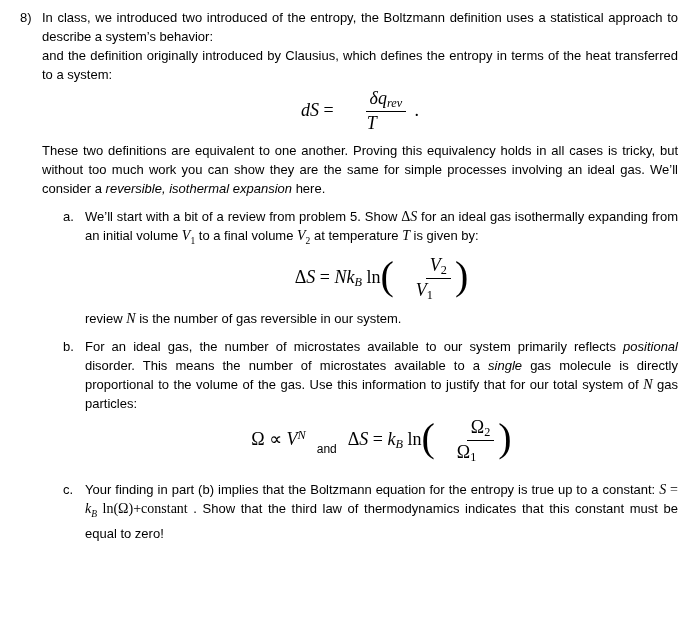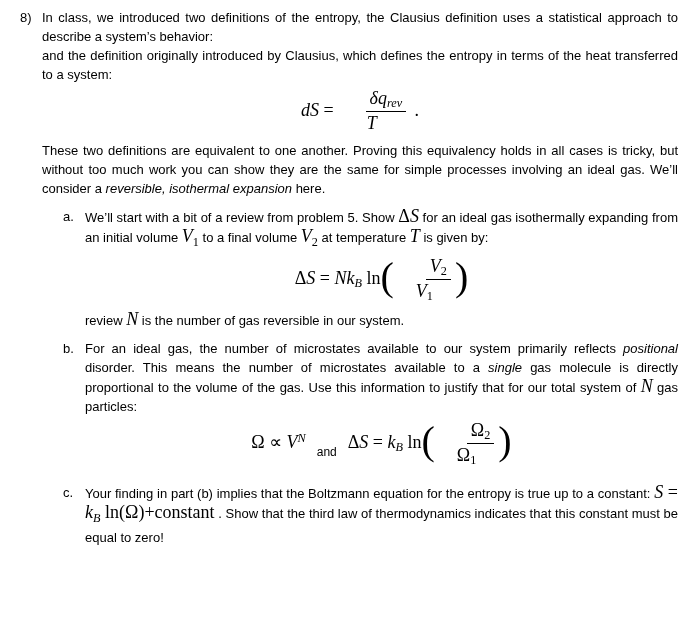--- a/index.html
+++ b/index.html
@@ -9,21 +9,21 @@
     font-family: "Liberation Sans", sans-serif;
     font-size: 13px; line-height: 19px; color: #000000;
   }
   .page { padding: 8px 21px 0 20px; }
   .prob { display: flex; }
   .prob-num { width: 22px; flex-shrink: 0; }
   .prob-body { flex: 1; min-width: 0; }
   p.just { text-align: justify; }
   .eq-line { text-align: center; margin: 5px 0 7px; line-height: 1.15; }
   .math { font-family: "Liberation Serif", serif; font-size: 18px; }
-  .imath { font-family: "Liberation Serif", serif; font-size: 18px; }
+  .imath { font-family: "Liberation Serif", serif; font-size: 14px; }
   .it { font-style: italic; }
   .rm { font-style: normal; }
   .sub { font-size: 68%; vertical-align: -20%; }
   .sup { font-size: 68%; vertical-align: 42%; }
   .frac { display: inline-block; vertical-align: middle; text-align: center; margin: 0 4px; }
   .frac-num { display: block; border-bottom: 1px solid #000; padding: 0 4px 1px; line-height: 1.1; margin-left: 28px; }
   .frac-den { display: block; padding: 2px 4px 0; line-height: 1.1; }
   .bigp { font-size: 40px; font-weight: 300; vertical-align: middle; line-height: 0; position: relative; top: -3px; }
   .part { display: flex; margin-left: 21px; margin-top: 9px; }
   .part-label { width: 22px; flex-shrink: 0; }
@@ -33,21 +33,21 @@
   .em { font-style: italic; }
 </style>
 </head>
 <body>
 
 <div class="page">
   <div class="prob">
     <div class="prob-num">8)</div>
     <div class="prob-body">
 
-      <p class="just"><span>In class, we introduced two definitions of the entropy, the Clausius definition uses a statistical approach to describe a system’s behavior:</span></p>
+      <p class="just"><span>In class, we introduced two introduced of the entropy, the Boltzmann definition uses a statistical approach to describe a system’s behavior:</span></p>
 
 
       <p class="just"><span>and the definition originally introduced by Clausius, which defines the entropy in terms of the heat transferred to a system:</span></p>
 
       <div class="eq-line">
         <span class="math"><span class="it">dS</span> <span class="rm">=</span><span class="frac"><span class="frac-num"><span class="it">δq</span><span class="sub it">rev</span></span><span class="frac-den"><span class="it">T</span></span></span> <span class="rm">.</span></span>
       </div>
 
       <p class="just"><span>These two definitions are equivalent to one another. Proving this equivalency holds in all cases is tricky, but without too much work you can show they are the same for simple processes involving an ideal gas. We’ll consider a </span><span class="em">reversible, isothermal expansion</span><span> here.</span></p>
 

